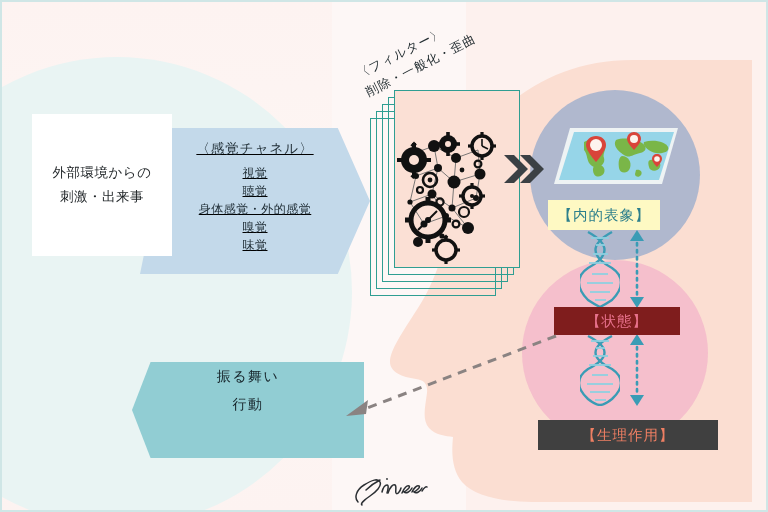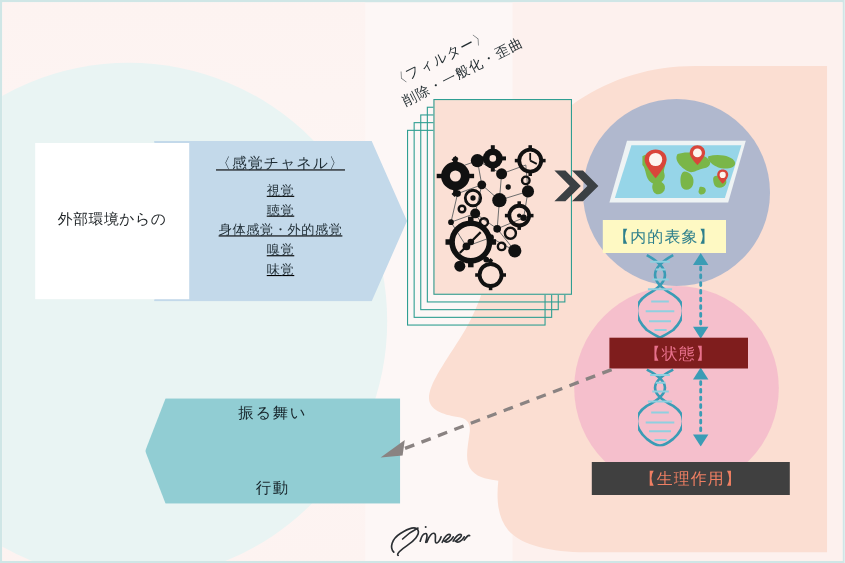--- a/index.html
+++ b/index.html
@@ -42,21 +42,21 @@
   }
   .title-rule{
     height:1px;background:#aac9cc;width:672px;
   }
   
   .head{
     position:absolute;z-index:2;
   }
   
   .box-stimulus{
-    position:absolute;left:30px;top:128px;width:140px;height:142px;
+    position:absolute;left:30px;top:112px;width:140px;height:142px;
     background:#ffffff;z-index:14;
     display:flex;align-items:center;justify-content:center;
     flex-direction:column;
     box-shadow:0 0 0 0 transparent;
   }
   .box-stimulus .ln{
     font-size:13.5px;color:#1e2326;line-height:1.75;letter-spacing:0.5px;
     white-space:nowrap;
   }
   
@@ -74,21 +74,21 @@
   .chev-sensory .it{
     font-size:12px;color:#1d2b33;line-height:1.5;letter-spacing:0.5px;
     white-space:nowrap;
     text-align:right;
   }
   
   .chev-behaviour{
     position:absolute;left:130px;top:360px;width:232px;height:96px;
     background:#91cdd3;z-index:14;
     clip-path:polygon(8% 0, 100% 0, 100% 100%, 8% 100%, 0 50%);
-    display:flex;flex-direction:column;align-items:center;justify-content:space-between;
+    display:flex;flex-direction:column;align-items:center;justify-content:flex-start;
   }
   .chev-behaviour .ln{
     font-size:14px;color:#16242a;line-height:2.0;letter-spacing:1.5px;
     white-space:nowrap;
   }
   
   .filter-stack{
     position:absolute;left:368px;top:82px;width:160px;height:220px;z-index:16;
   }
   .fpanel{
@@ -167,20 +167,21 @@
              C103 383 114 384 121 385
              C119 404 121 419 130 430 C142 444 170 450 200 450
              L420 450 L420 8 Z" fill="#fbded2"></path>
   </svg>
 
   <div class="circ-top"></div>
   <div class="circ-bot"></div>
 
   <div class="box-stimulus">
     <div class="ln">外部環境からの</div>
+    <div class="ln">刺激・出来事</div>
   </div>
 
   <div class="chev-sensory">
     <div class="hd">〈感覚チャネル〉</div>
     <div class="it">視覚</div>
     <div class="it">聴覚</div>
     <div class="it">身体感覚・外的感覚</div>
     <div class="it">嗅覚</div>
     <div class="it">味覚</div>
   </div>

